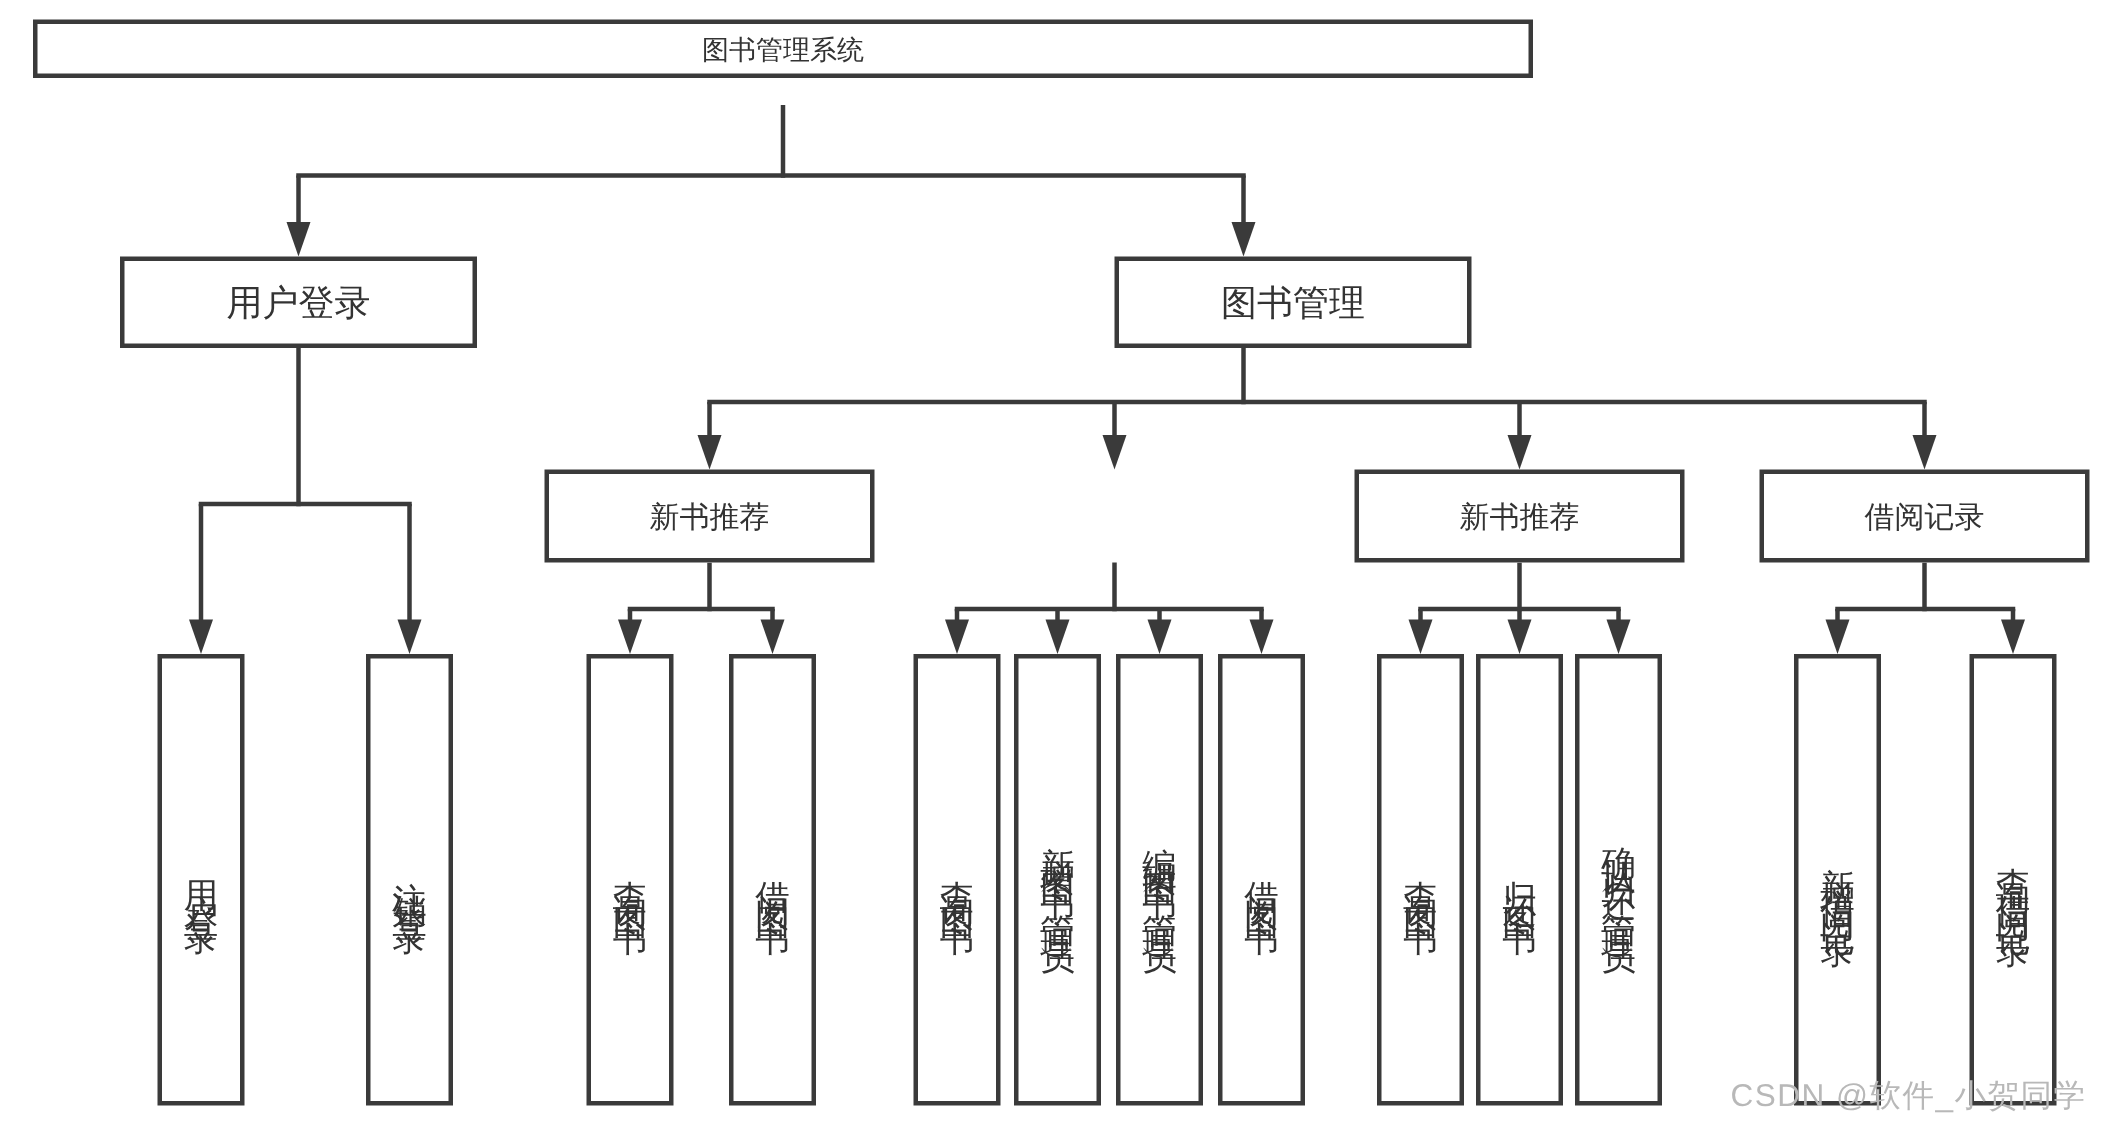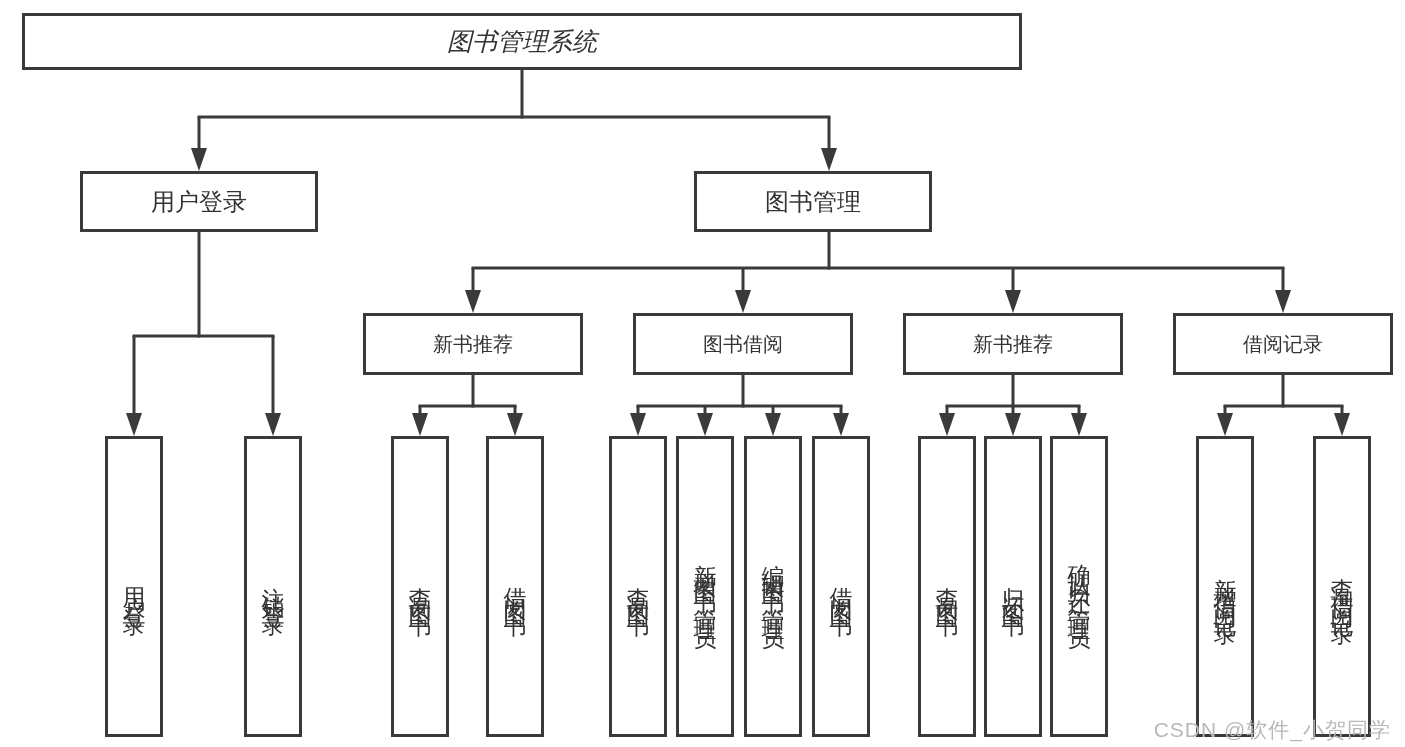--- a/index.html
+++ b/index.html
@@ -22,26 +22,26 @@
     box-sizing: border-box;
     background: #ffffff;
     border: 3px solid #3a3a3a;
     display: flex;
     align-items: center;
     justify-content: center;
     color: #333333;
     z-index: 2;
     text-align: center;
   }
-  .root  { left: 22px;  top: 13px;  width: 1000px; height: 57px; font-size: 25px; font-style: italic; }
+  .root  { left: 22px;  top: 13px;  width: 1000px; height: 39px; font-size: 18px; }
   .lvl2  { top: 171px; width: 238px; height: 61px; font-size: 24px; }
   .lvl3  { top: 313px; width: 220px; height: 62px; font-size: 20px; }
   .leaf  { top: 436px; width: 58px;  height: 301px; }
   .b-user   { left: 80px; }
-  .b-book   { left: 694px; }
+  .b-book   { left: 743px; }
   .l3-recommend { left: 363px; }
   .l3-borrow    { left: 633px; }
   .l3-current   { left: 903px; }
   .l3-records   { left: 1173px; }
   .lf1  { left: 105px; }
   .lf2  { left: 244px; }
   .lf3  { left: 391px; }
   .lf4  { left: 486px; }
   .lf5  { left: 609px; }
   .lf6  { left: 676px; }
@@ -149,23 +149,20 @@
   <div class="box lvl2 b-user">
     <span>用户登录</span>
   </div>
   <div class="box lvl2 b-book">
     <span>图书管理</span>
   </div>
 
   <div class="box lvl3 l3-recommend">
     <span>新书推荐</span>
   </div>
-  <div class="box lvl3 l3-borrow">
-    <span>图书借阅</span>
-  </div>
   <div class="box lvl3 l3-current">
     <span>新书推荐</span>
   </div>
   <div class="box lvl3 l3-records">
     <span>借阅记录</span>
   </div>
 
   <div class="box leaf lf1">
     <span class="vtext">用户登录</span>
   </div>

